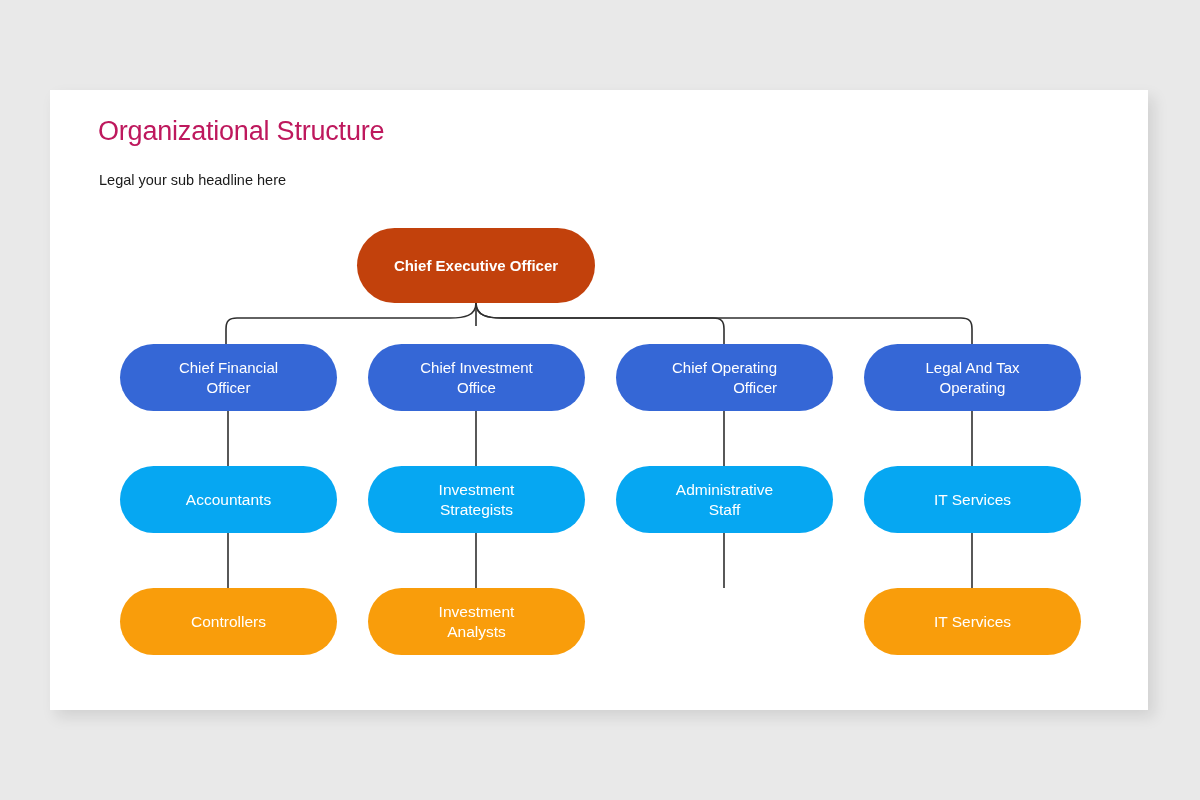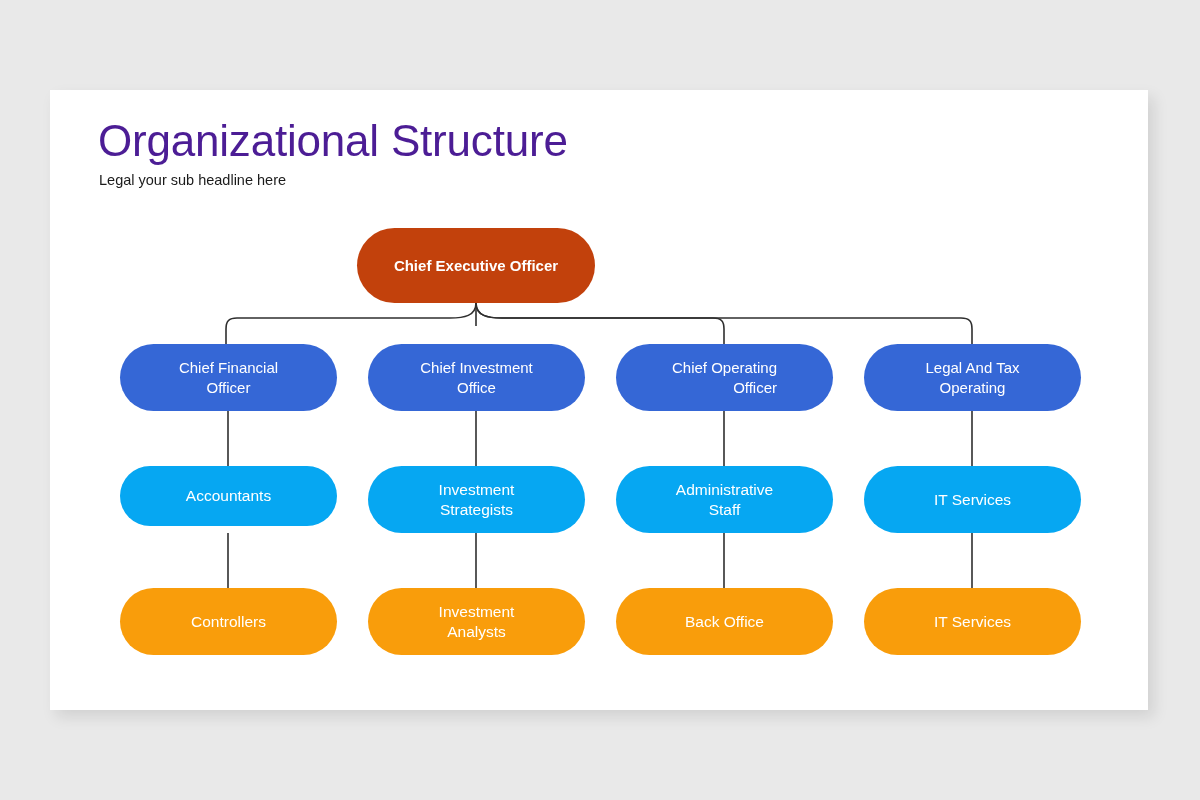--- a/index.html
+++ b/index.html
@@ -24,23 +24,23 @@
     height: 620px;
     background: #ffffff;
     box-shadow: 6px 7px 14px rgba(0,0,0,0.10);
   }
 
   
   .page-title {
     position: absolute;
     left: 48px;
     top: 26px;
-    font-size: 44px;
+    font-size: 27px;
     font-weight: 400;
-    color: #4c1d95;
+    color: #be185d;
     letter-spacing: -0.2px;
     white-space: nowrap;
   }
   .page-subtitle {
     position: absolute;
     left: 49px;
     top: 82px;
     font-size: 14.5px;
     font-weight: 400;
     color: #1b1b1b;
@@ -135,27 +135,26 @@
 
     <div class="node node-l1" style="left:70px; top:254px; width:217px; height:67px;">Chief Financial
 Officer</div>
     <div class="node node-l1" style="left:318px; top:254px; width:217px; height:67px;">Chief Investment
 Office</div>
     <div class="node node-l1" style="left:566px; top:254px; width:217px; height:67px;text-align:right;">Chief Operating
 Officer</div>
     <div class="node node-l1" style="left:814px; top:254px; width:217px; height:67px;">Legal And Tax
 Operating</div>
 
-    <div class="node node-l2" style="left:70px; top:376px; width:217px; height:60px;">Accountants</div>
+    <div class="node node-l2" style="left:70px; top:376px; width:217px; height:67px;">Accountants</div>
     <div class="node node-l2" style="left:318px; top:376px; width:217px; height:67px;">Investment
 Strategists</div>
     <div class="node node-l2" style="left:566px; top:376px; width:217px; height:67px;">Administrative
 Staff</div>
     <div class="node node-l2" style="left:814px; top:376px; width:217px; height:67px;">IT Services</div>
 
     <div class="node node-l3" style="left:70px; top:498px; width:217px; height:67px;">Controllers</div>
     <div class="node node-l3" style="left:318px; top:498px; width:217px; height:67px;">Investment
 Analysts</div>
-    <div class="node node-l3" style="left:566px; top:498px; width:217px; height:67px;">Back Office</div>
     <div class="node node-l3" style="left:814px; top:498px; width:217px; height:67px;">IT Services</div>
 
   </div>
 </div>
 
 </body></html>

